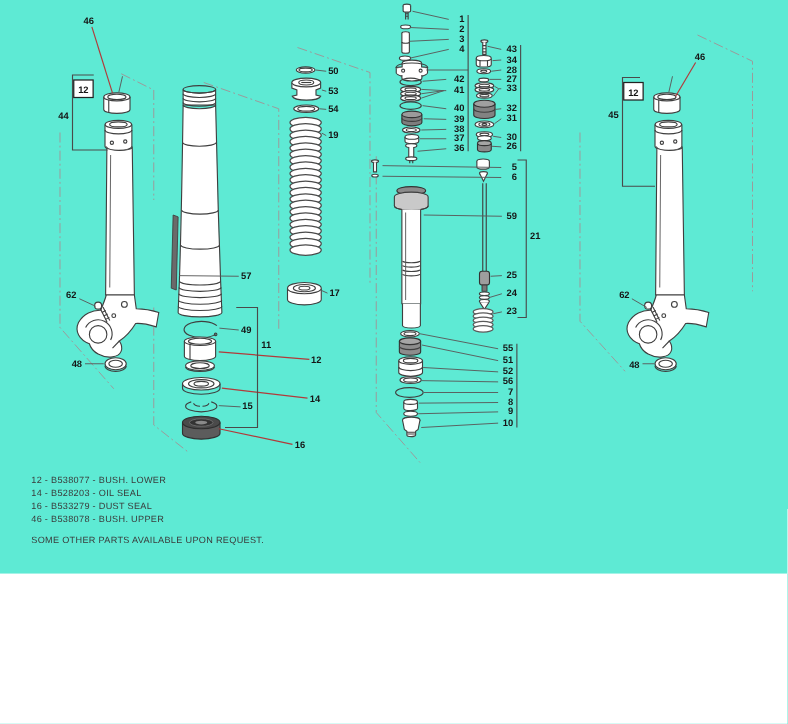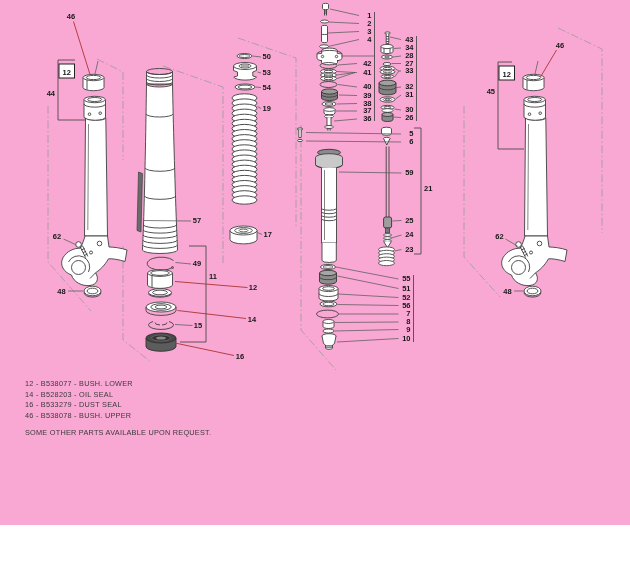--- a/index.html
+++ b/index.html
@@ -1,16 +1,16 @@
 <!DOCTYPE html>
 <html><head>
 <meta charset="utf-8">
 <style>
   html,body{margin:0;padding:0;background:#fff;}
-  #canvas{position:relative;width:630px;height:525px;background:#f9a8d4;overflow:hidden;
+  #canvas{position:relative;width:630px;height:459px;background:#5eead4;overflow:hidden;
           font-family:"Liberation Sans",sans-serif;}
   svg{position:absolute;left:0;top:0;}
   .p{stroke:#3f3f3f;stroke-width:0.9;fill:none;}
   .pf{stroke:#3f3f3f;stroke-width:0.9;fill:#ffffff;}
   .ld{stroke:#5a5a5a;stroke-width:0.75;fill:none;}
   .br{stroke:#4a4a4a;stroke-width:0.9;fill:none;}
   .red{stroke:#b23a3a;stroke-width:0.95;fill:none;}
   .ph{stroke:#9b9b9b;stroke-width:0.8;fill:none;stroke-dasharray:8 2.5 1.5 2.5;}
   .lbl{font:bold 7.5px "Liberation Sans",sans-serif;fill:#161616;}
   .list{font:7.3px "Liberation Sans",sans-serif;fill:#3a3a3a;letter-spacing:0.25px;}

